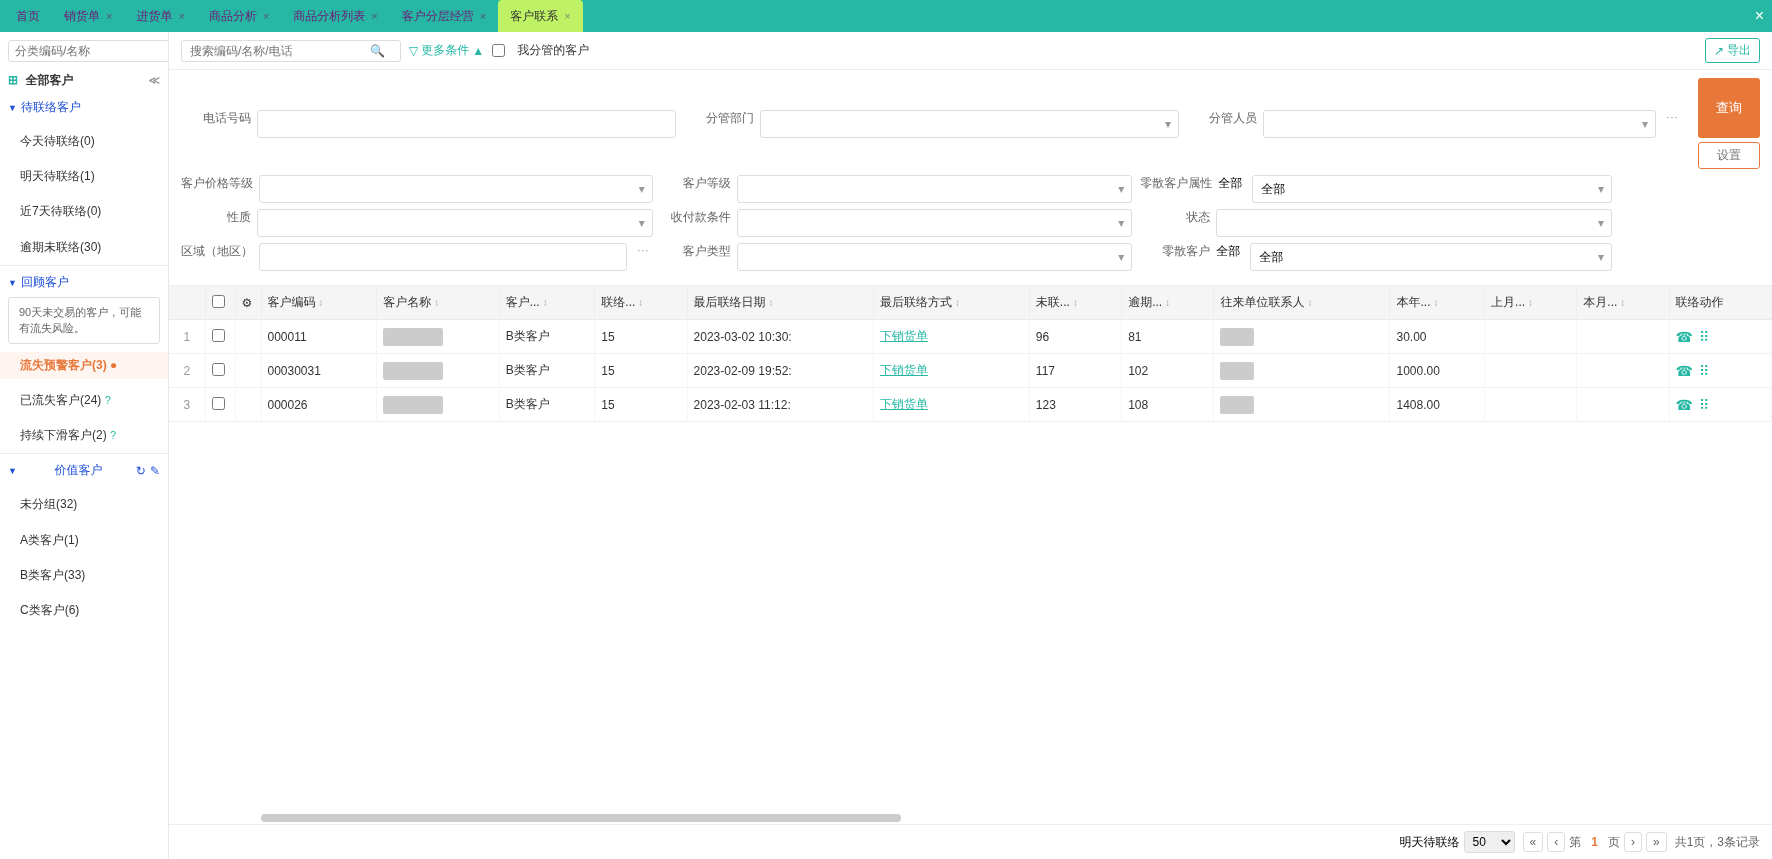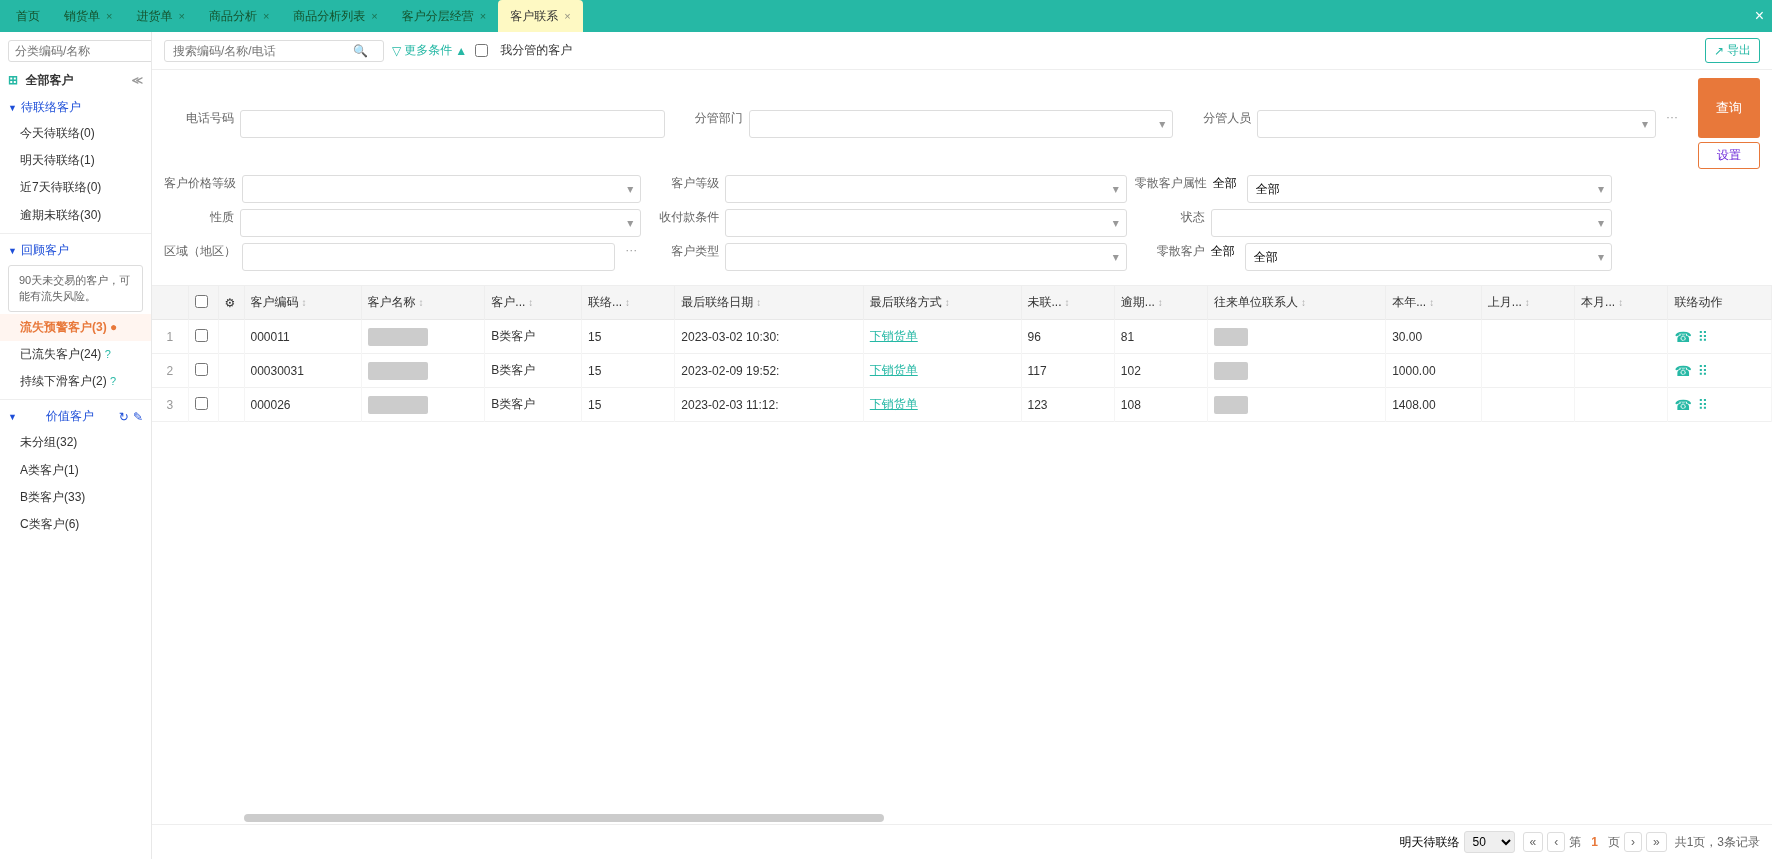--- a/index.html
+++ b/index.html
@@ -12,28 +12,28 @@
       background: #26b8a5;
       height: 32px;
       padding: 0 4px;
       position: relative;
     }
     .tab-item {
       display: flex;
       align-items: center;
       padding: 0 12px;
       height: 32px;
-      color: #14532d;
+      color: #701a75;
       cursor: pointer;
       font-size: 13px;
       white-space: nowrap;
       position: relative;
     }
     .tab-item.active {
-      background: #fef9c3;
+      background: #bef264;
       color: #333;
       border-radius: 4px 4px 0 0;
     }
     .tab-item .close-icon {
       margin-left: 6px;
       font-size: 11px;
       opacity: 0.7;
     }
     .tab-item.active .close-icon {
       color: #666;
@@ -50,21 +50,21 @@
 
     
     .main-layout {
       display: flex;
       height: calc(100vh - 32px);
       overflow: hidden;
     }
 
     
     .sidebar {
-      width: 152px;
+      width: 169px;
       background: #fff;
       border-right: 1px solid #e8e8e8;
       overflow-y: auto;
       flex-shrink: 0;
       padding-bottom: 8px;
     }
     .sidebar-search {
       display: flex;
       align-items: center;
       padding: 8px 8px 4px 8px;
@@ -96,20 +96,21 @@
       font-size: 12px;
       cursor: pointer;
     }
     .sidebar-section-title::before { content: '▼'; font-size: 9px; margin-right: 4px; }
     .sidebar-item {
       padding: 4px 8px 4px 20px;
       color: #333;
       cursor: pointer;
       font-size: 12px;
       line-height: 1.6;
+      margin-top: 8px;
     }
     .sidebar-item.active {
       color: #e8783a;
       background: #fff5f0;
       font-weight: bold;
     }
     .tooltip-box {
       background: #fff;
       border: 1px solid #ddd;
       border-radius: 3px;
@@ -249,21 +250,21 @@
       color: #fff;
       border: none;
       padding: 21px 18px;
       border-radius: 3px;
       cursor: pointer;
       font-size: 13px;
       white-space: nowrap;
     }
     .setting-btn {
       background: #fff;
-      color: #6d28d9;
+      color: #737373;
       border: 1px solid #e8783a;
       padding: 4px 14px;
       border-radius: 3px;
       cursor: pointer;
       font-size: 12px;
       white-space: nowrap;
     }
     .query-setting-wrap {
       display: flex;
       flex-direction: column;

